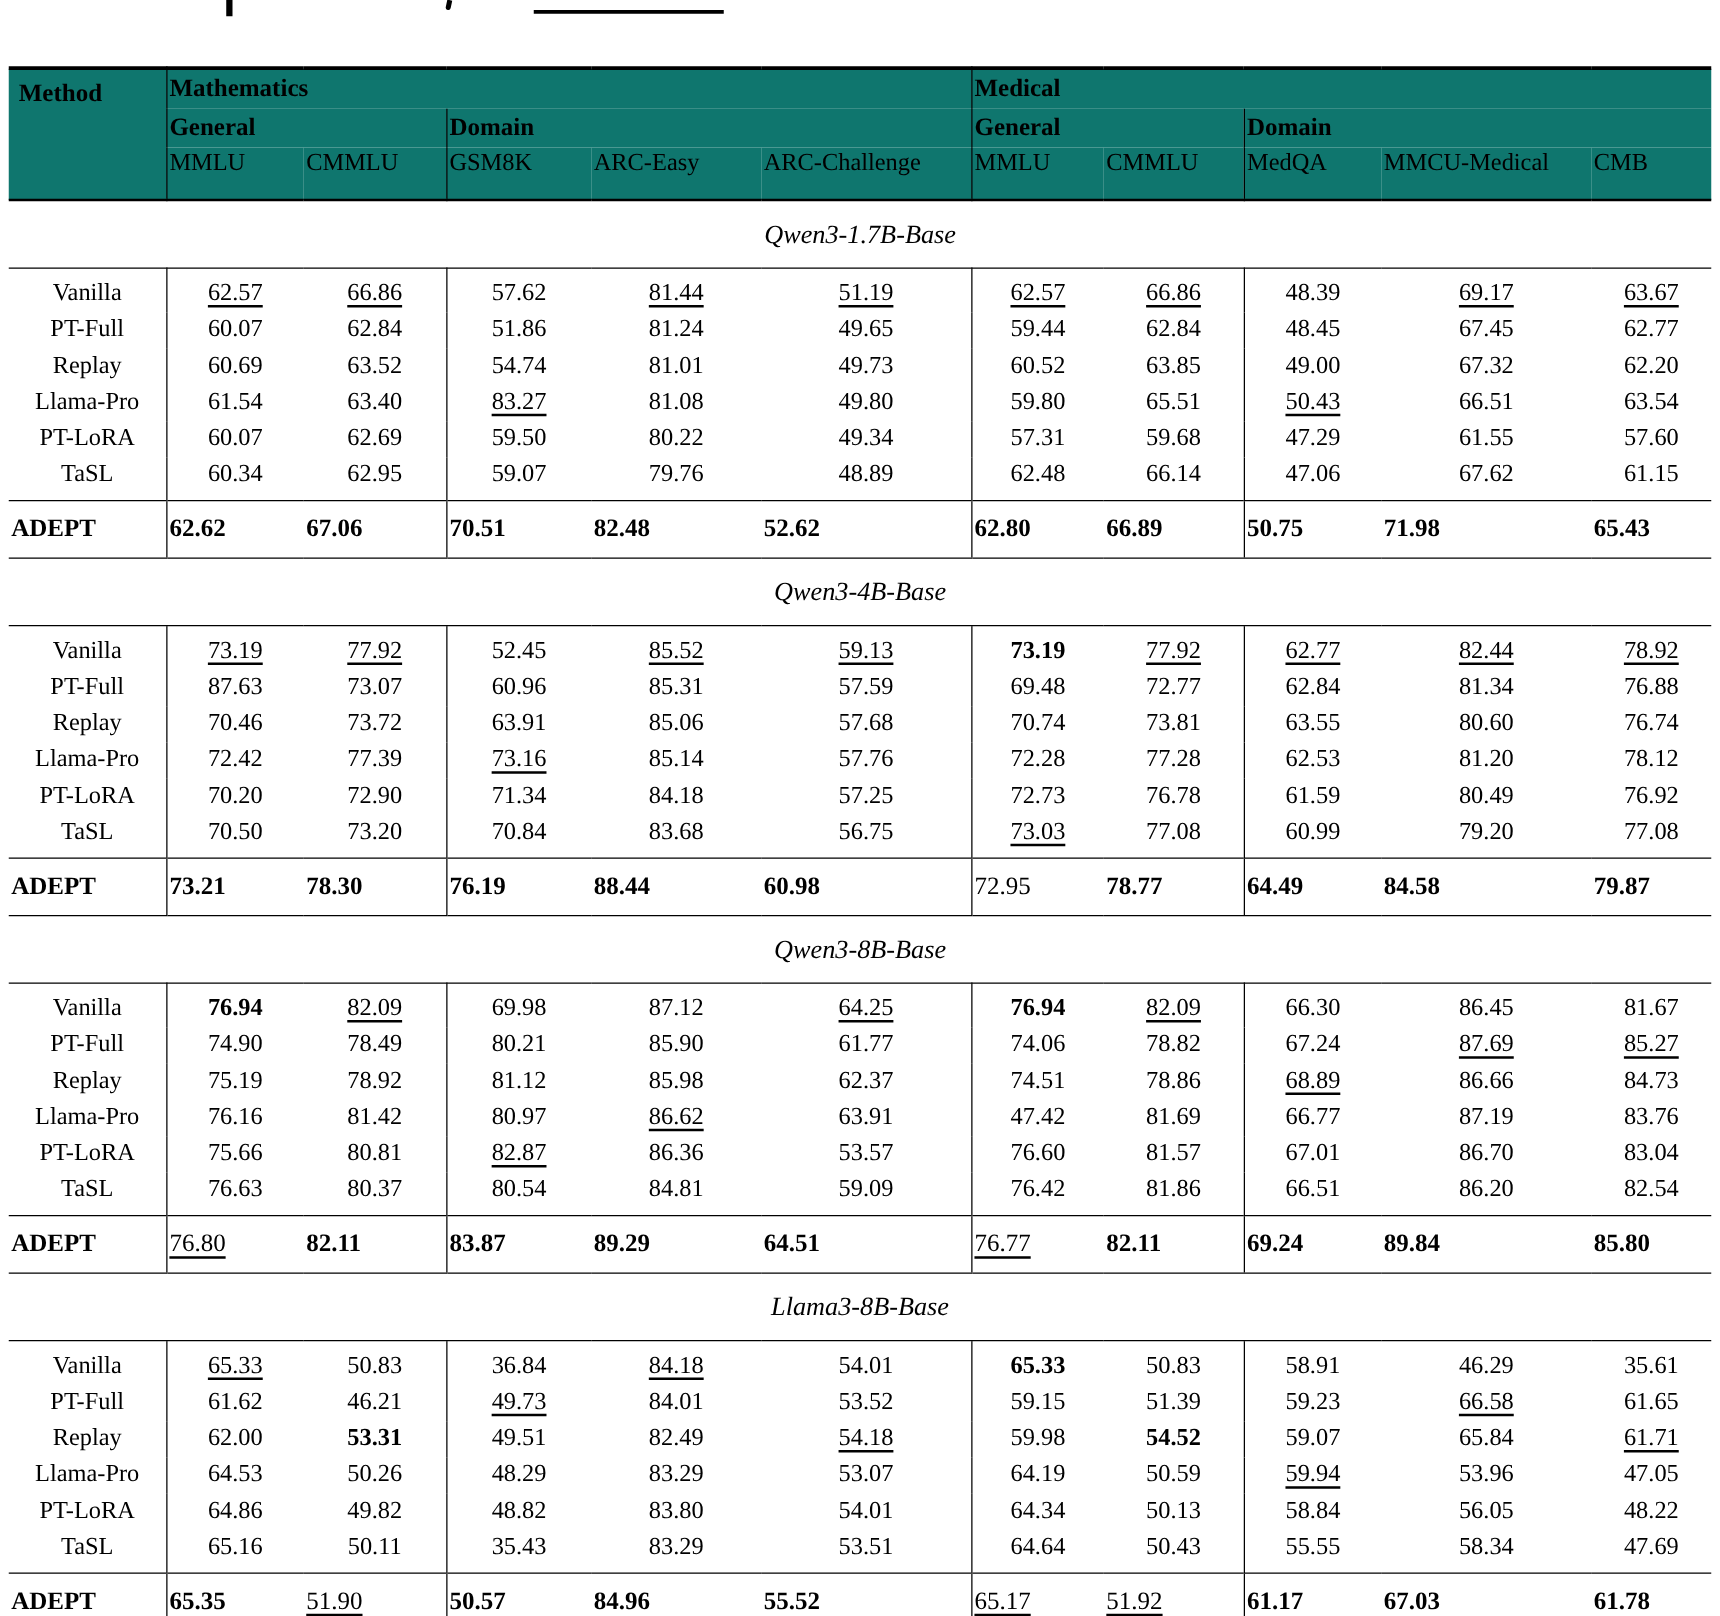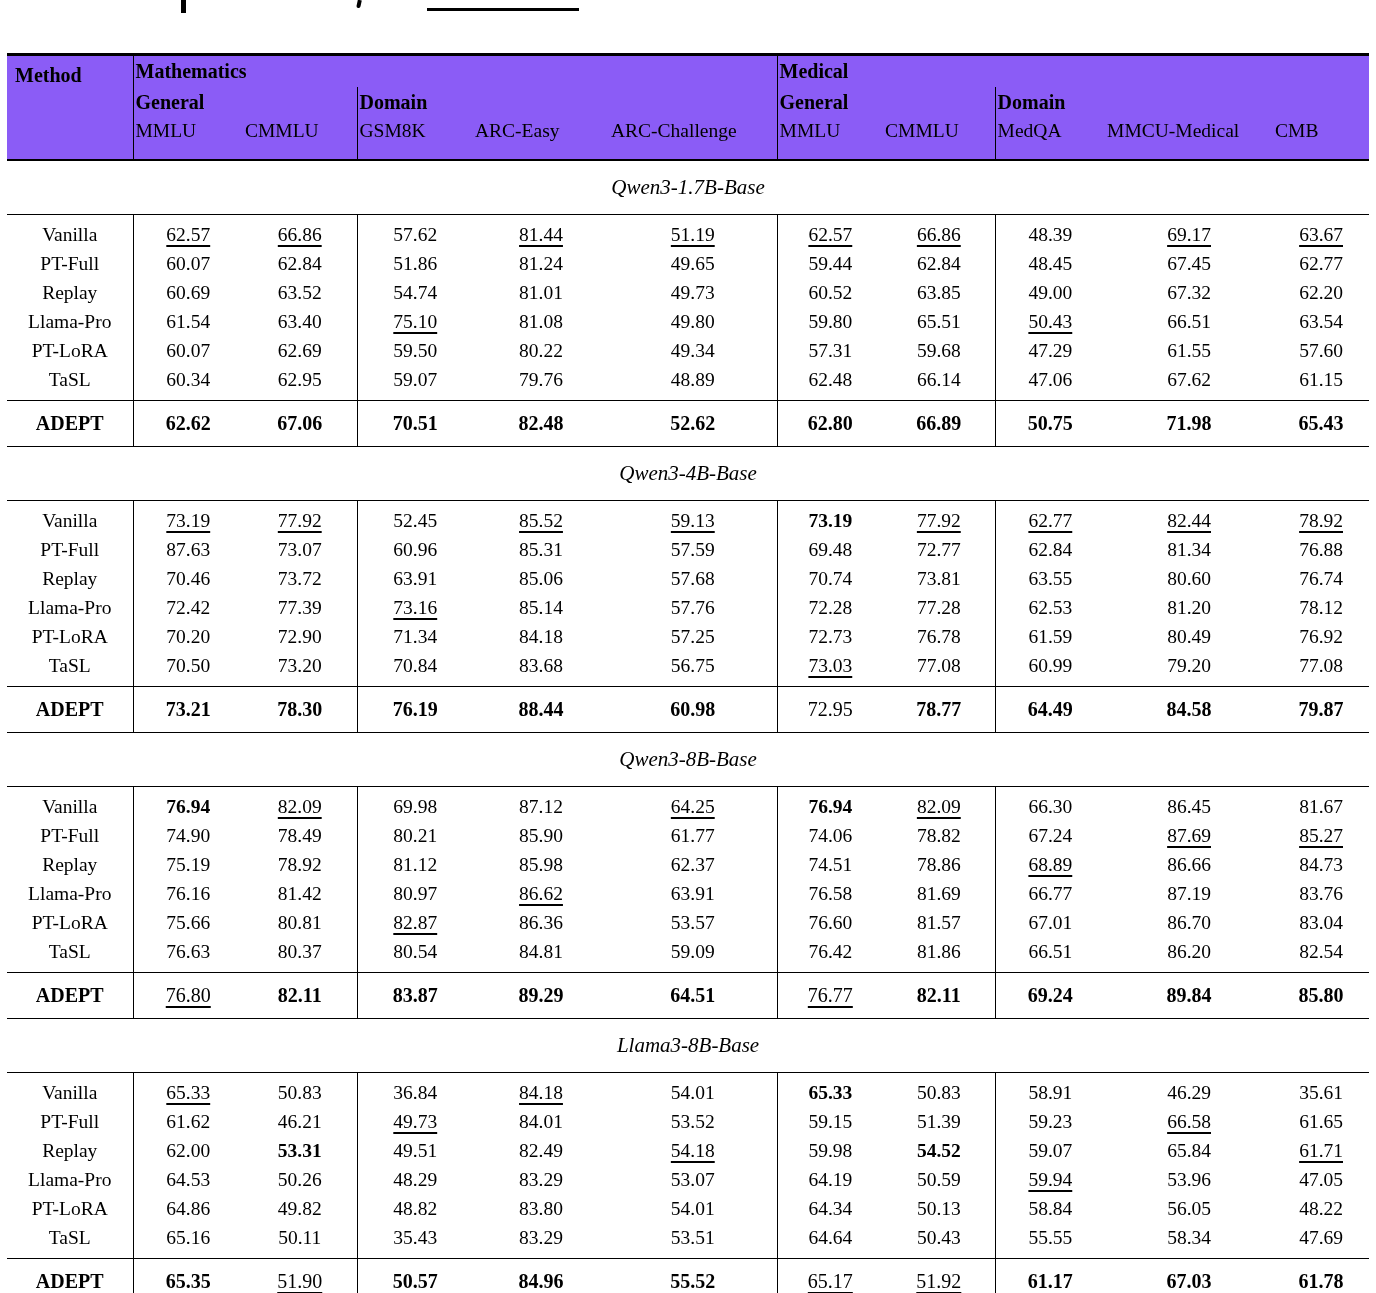--- a/index.html
+++ b/index.html
@@ -13,38 +13,38 @@
   .frag-stem{left:181px;top:0;width:5px;height:13px;}
   .frag-comma{left:357px;top:0;width:4px;height:8px;border-radius:0 0 3px 3px;transform:rotate(12deg);}
   .frag-underline{left:427px;top:8px;width:152px;height:2.5px;}
 
   table{
     border-collapse:collapse;table-layout:fixed;
     width:1362px;margin:53px 0 0 7px;
     border-top:3.5px solid #000;
     border-bottom:4px solid #000;
   }
-  thead{background:#8b5cf6;border-bottom:2px solid #000;}
+  thead{background:#0f766e;border-bottom:2px solid #000;}
   thead th{font-weight:bold;font-size:20px;padding:4px 2px;text-align:left;}
   thead tr.tick-row th{font-weight:normal;font-size:19.5px;padding:2px 2px 17px;}
   th.method-head{text-align:left;padding-left:8px;vertical-align:top;padding-top:8px;}
 
   .sep{border-left:1.5px solid #000;}
 
   tr.section-title td{
     border-top:1.8px solid #000;border-bottom:1.8px solid #000;
     font-style:italic;text-align:center;font-size:21px;padding:14px 0;
   }
   tr.data-row td{font-size:19.5px;text-align:center;padding:3.5px 2px;}
   tr.data-row.first td{padding-top:9px;}
   tr.data-row.last td{padding-bottom:9px;}
   td.method{text-align:left;padding-left:8px;}
   tr.adept-row td{
     border-top:1.8px solid #000;border-bottom:1.8px solid #000;
-    font-size:20px;text-align:center;padding:11px 2px;font-weight:normal;
+    font-size:20px;text-align:left;padding:11px 2px;font-weight:normal;
   }
   span.b{font-weight:bold;}
   span.u{text-decoration:underline;text-underline-offset:3.5px;text-decoration-thickness:1.5px;margin-top:48px;}
 </style>
 </head>
 <body>
 
 <div>
   <div class="frag frag-stem"></div>
   <div class="frag frag-comma"></div>
@@ -130,21 +130,21 @@
         <td class="sep"><span>60.52</span></td>
         <td><span>63.85</span></td>
         <td class="sep"><span>49.00</span></td>
         <td><span>67.32</span></td>
         <td><span>62.20</span></td>
       </tr>
       <tr class="data-row">
         <td class="method">Llama-Pro</td>
         <td class="sep"><span>61.54</span></td>
         <td><span>63.40</span></td>
-        <td class="sep"><span class="u">75.10</span></td>
+        <td class="sep"><span class="u">83.27</span></td>
         <td><span>81.08</span></td>
         <td><span>49.80</span></td>
         <td class="sep"><span>59.80</span></td>
         <td><span>65.51</span></td>
         <td class="sep"><span class="u">50.43</span></td>
         <td><span>66.51</span></td>
         <td><span>63.54</span></td>
       </tr>
       <tr class="data-row">
         <td class="method">PT-LoRA</td>
@@ -325,21 +325,21 @@
         <td><span>86.66</span></td>
         <td><span>84.73</span></td>
       </tr>
       <tr class="data-row">
         <td class="method">Llama-Pro</td>
         <td class="sep"><span>76.16</span></td>
         <td><span>81.42</span></td>
         <td class="sep"><span>80.97</span></td>
         <td><span class="u">86.62</span></td>
         <td><span>63.91</span></td>
-        <td class="sep"><span>76.58</span></td>
+        <td class="sep"><span>47.42</span></td>
         <td><span>81.69</span></td>
         <td class="sep"><span>66.77</span></td>
         <td><span>87.19</span></td>
         <td><span>83.76</span></td>
       </tr>
       <tr class="data-row">
         <td class="method">PT-LoRA</td>
         <td class="sep"><span>75.66</span></td>
         <td><span>80.81</span></td>
         <td class="sep"><span class="u">82.87</span></td>

